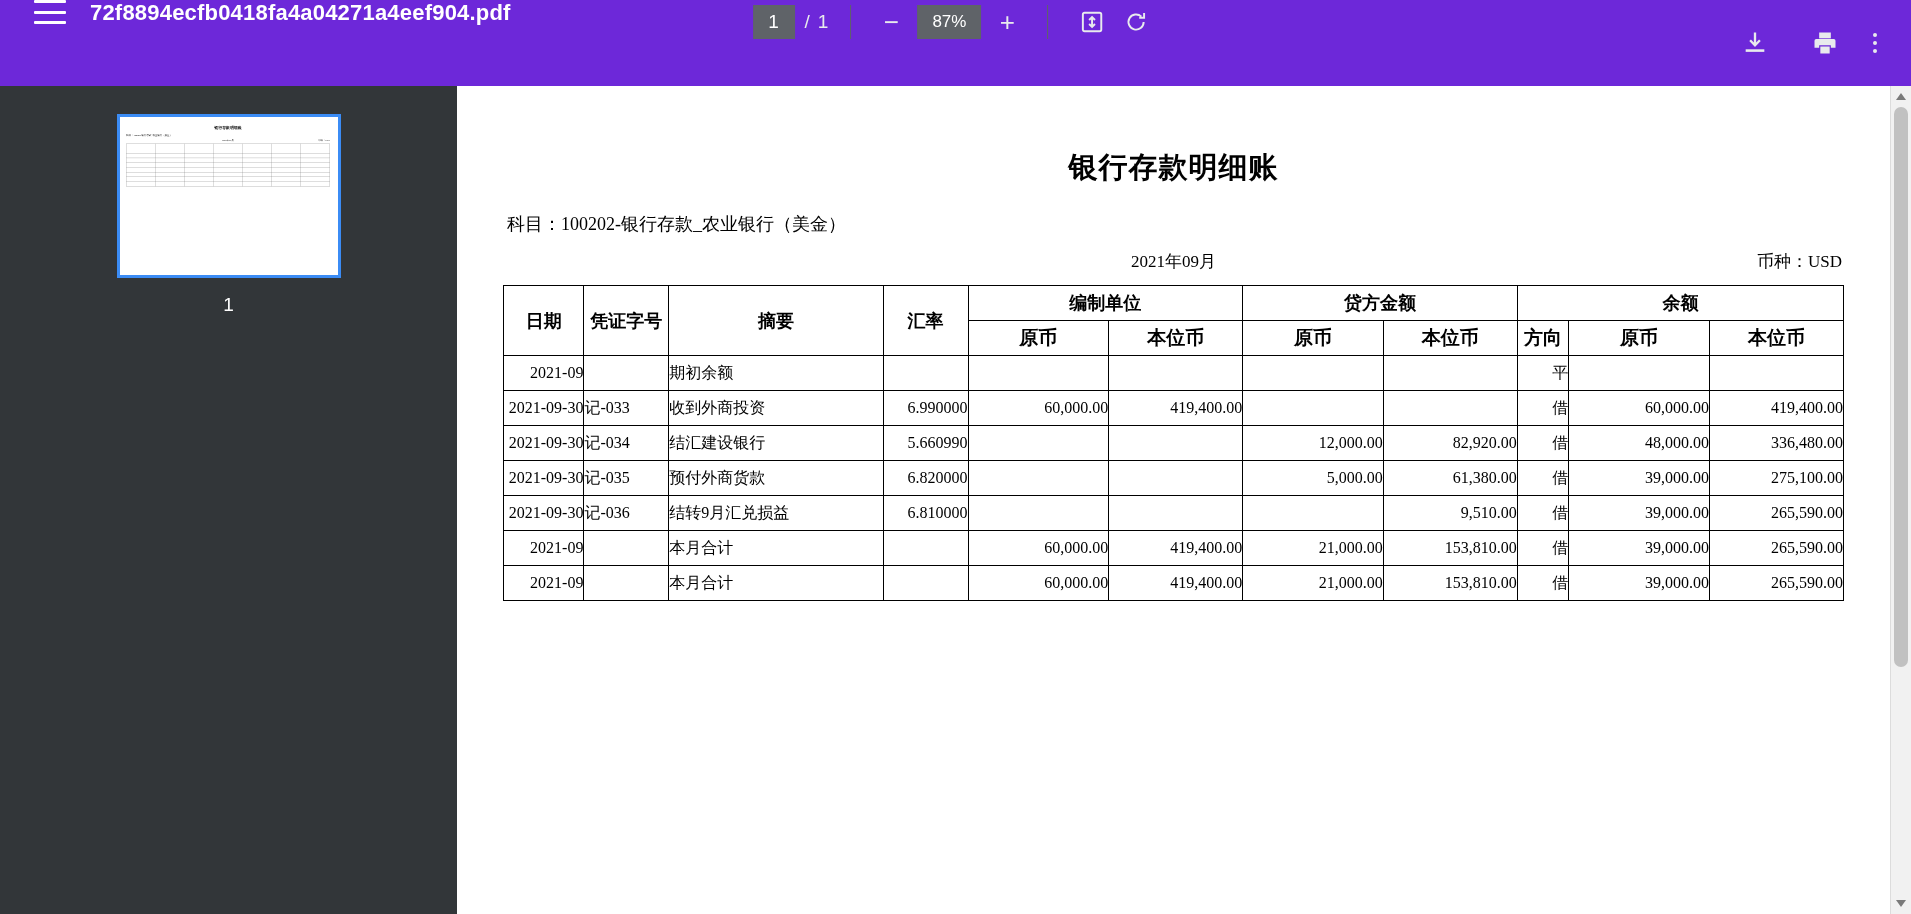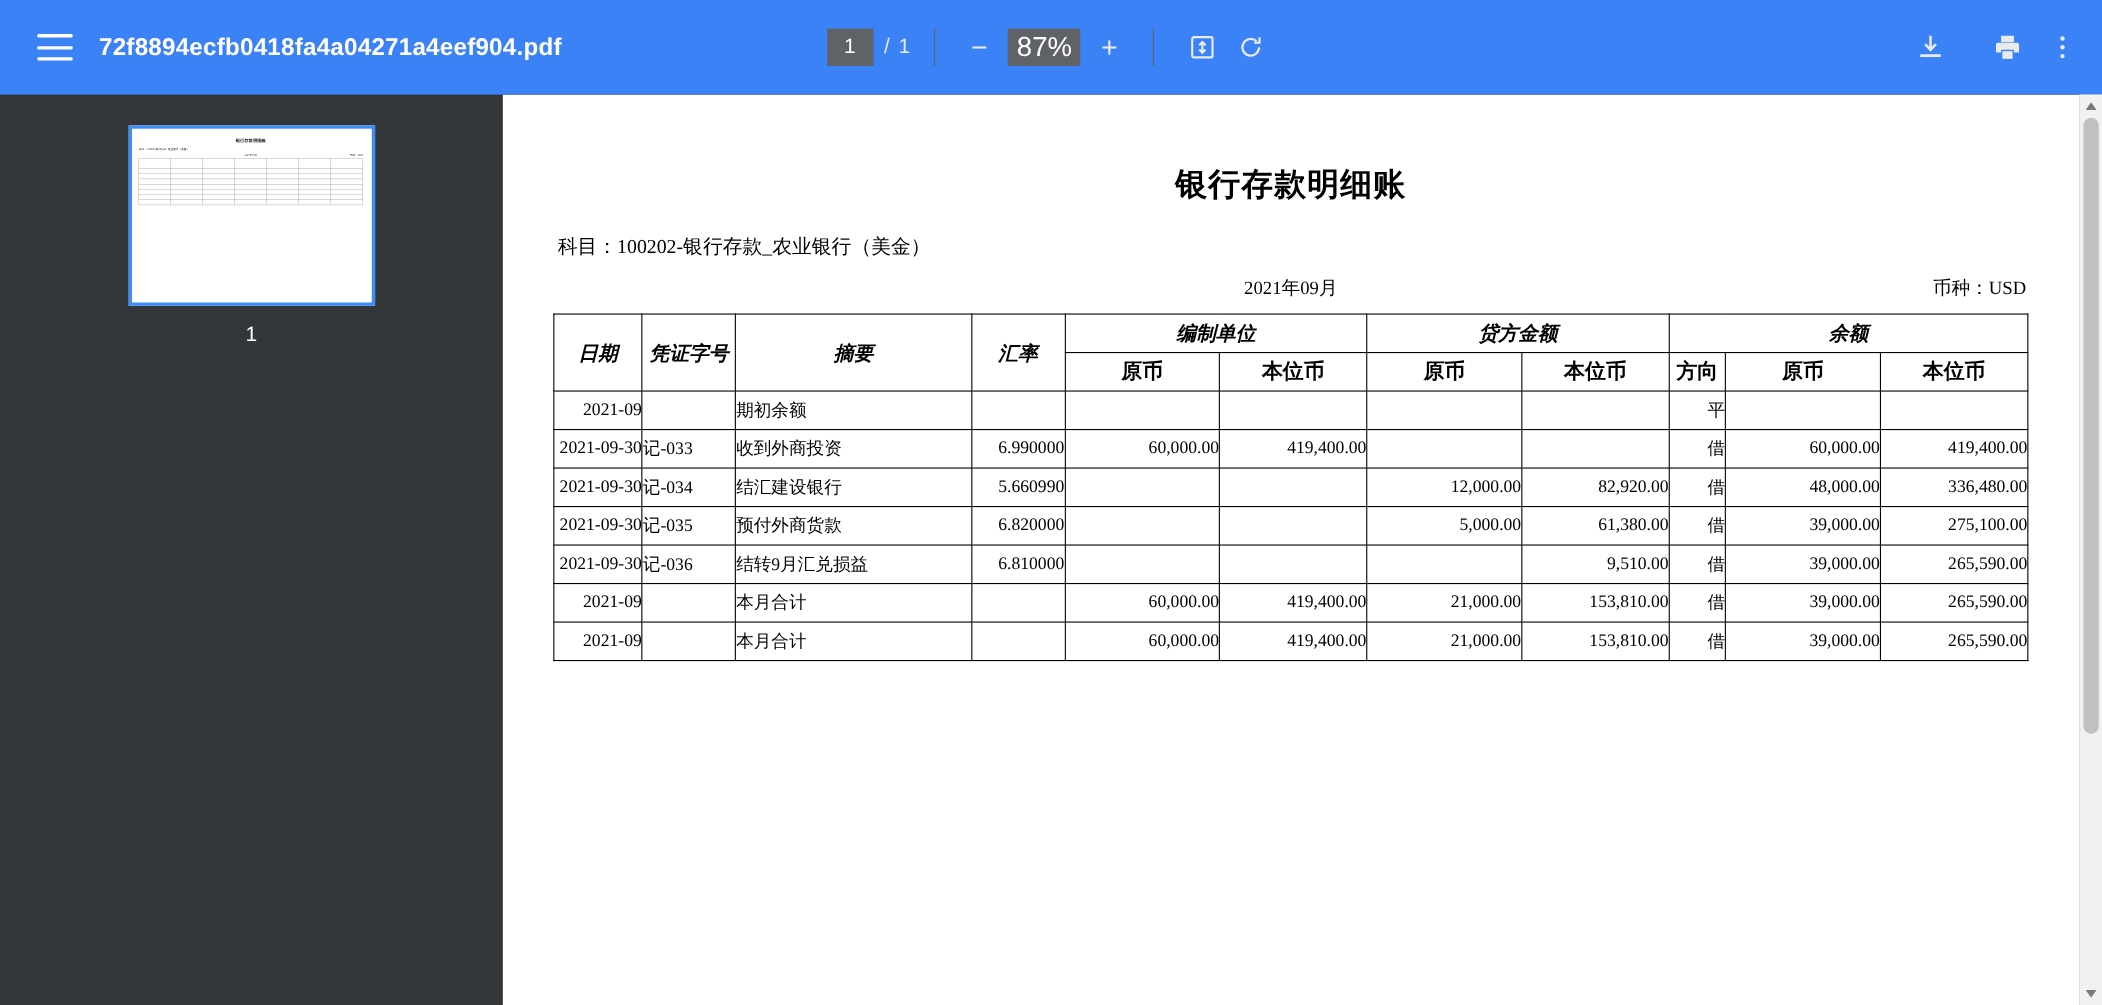--- a/index.html
+++ b/index.html
@@ -8,24 +8,23 @@
     width: 1911px; height: 914px;
     overflow: hidden;
     font-family: "Liberation Sans", sans-serif;
     background: #323639;
   }
   #app { width: 1911px; height: 914px; position: relative; display: flex; flex-direction: column; }
 
   
   .toolbar {
     height: 86px;
-    background: #3b82f6;
+    background: #6d28d9;
     color: #ffffff;
     display: flex;
-    align-items: center;
     flex: 0 0 86px;
     position: relative;
   }
   .hamburger {
     width: 32px; height: 24px;
     margin-left: 34px; margin-right: 24px;
     display: flex; flex-direction: column; justify-content: space-between;
     cursor: pointer;
   }
   .hamburger span { display: block; height: 3px; background: #ffffff; border-radius: 1px; }
@@ -61,21 +60,21 @@
     display: flex; align-items: center; justify-content: center;
     cursor: pointer; color: #e8eaed; font-size: 26px; line-height: 1;
     user-select: none;
   }
   .zoom-value {
     background: #5f6368;
     color: #ffffff;
     height: 34px;
     min-width: 64px;
     display: flex; align-items: center; justify-content: center;
-    font-size: 25px;
+    font-size: 17px;
     margin: 0 8px;
     padding: 0 8px;
   }
   .icon-btn {
     width: 44px; height: 44px;
     display: flex; align-items: center; justify-content: center;
     cursor: pointer;
   }
   .toolbar-right {
     margin-left: auto;
@@ -203,21 +202,21 @@
   }
   table.ledger th {
     text-align: center;
     font-weight: bold;
     font-size: 18px;
   }
   table.ledger th.sub { font-size: 19px; }
   td.c { text-align: right; }
   td.l { text-align: left; padding-left: 8px; }
   td.r { text-align: right; padding-right: 8px; }
-  .grp-head { height: 34px; font-style: italic; }
+  .grp-head { height: 34px; }
   .doc-footer {
     font-size: 18px;
     margin-top: 8px;
     margin-left: 2px;
   }
 
   
   .mini { font-family: "Liberation Serif", serif; }
 </style>
 </head>

